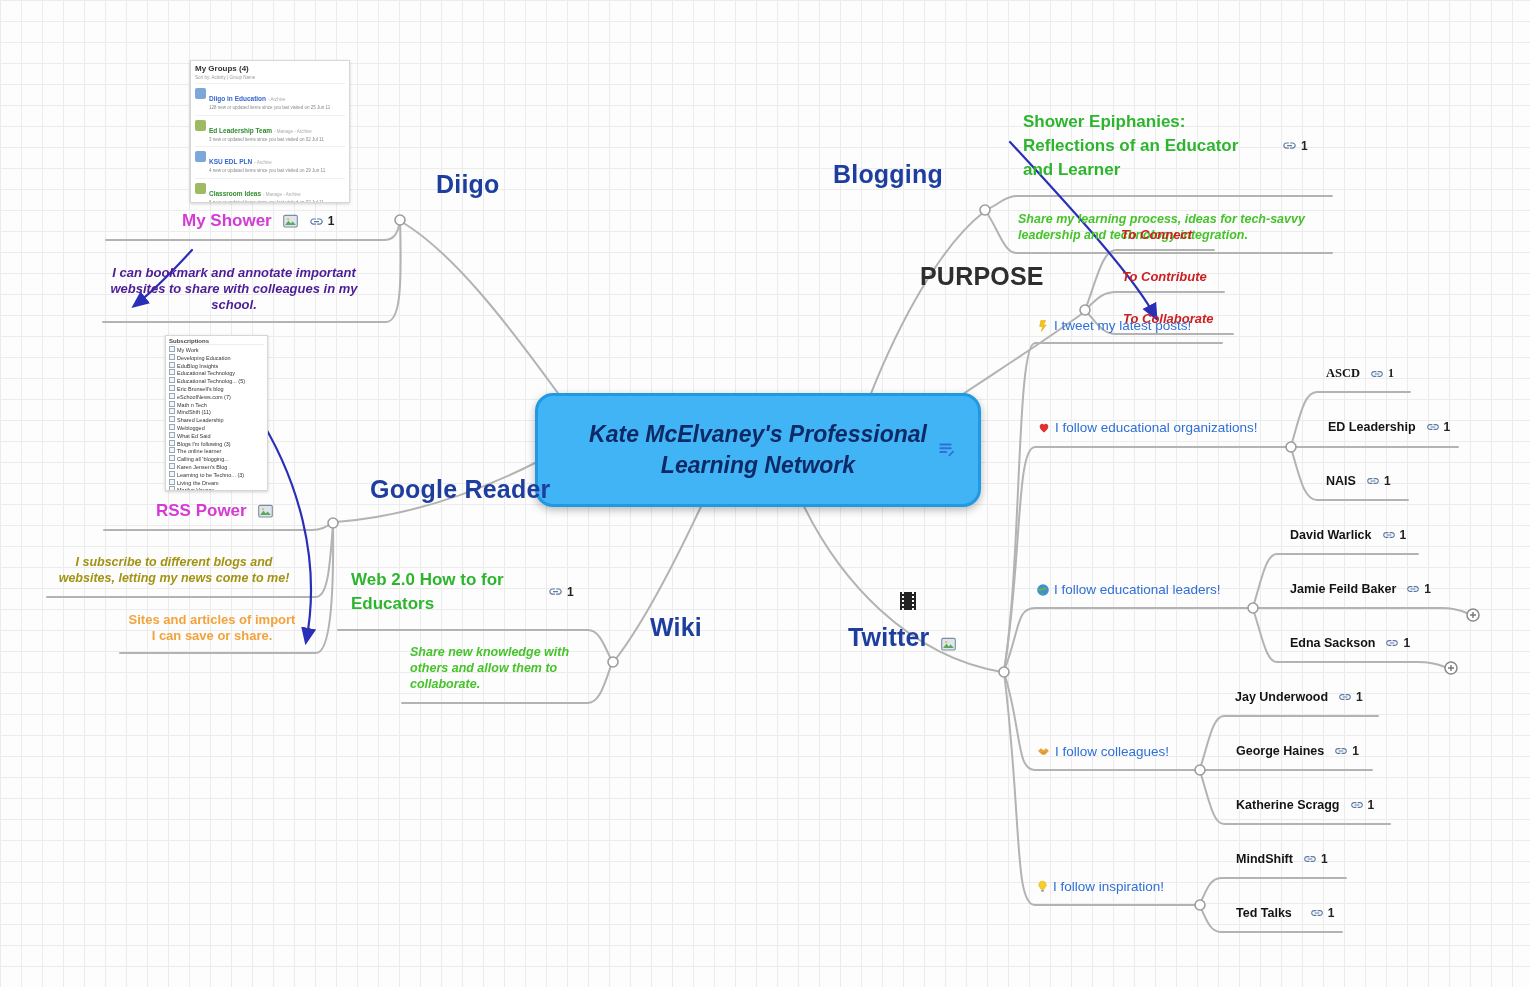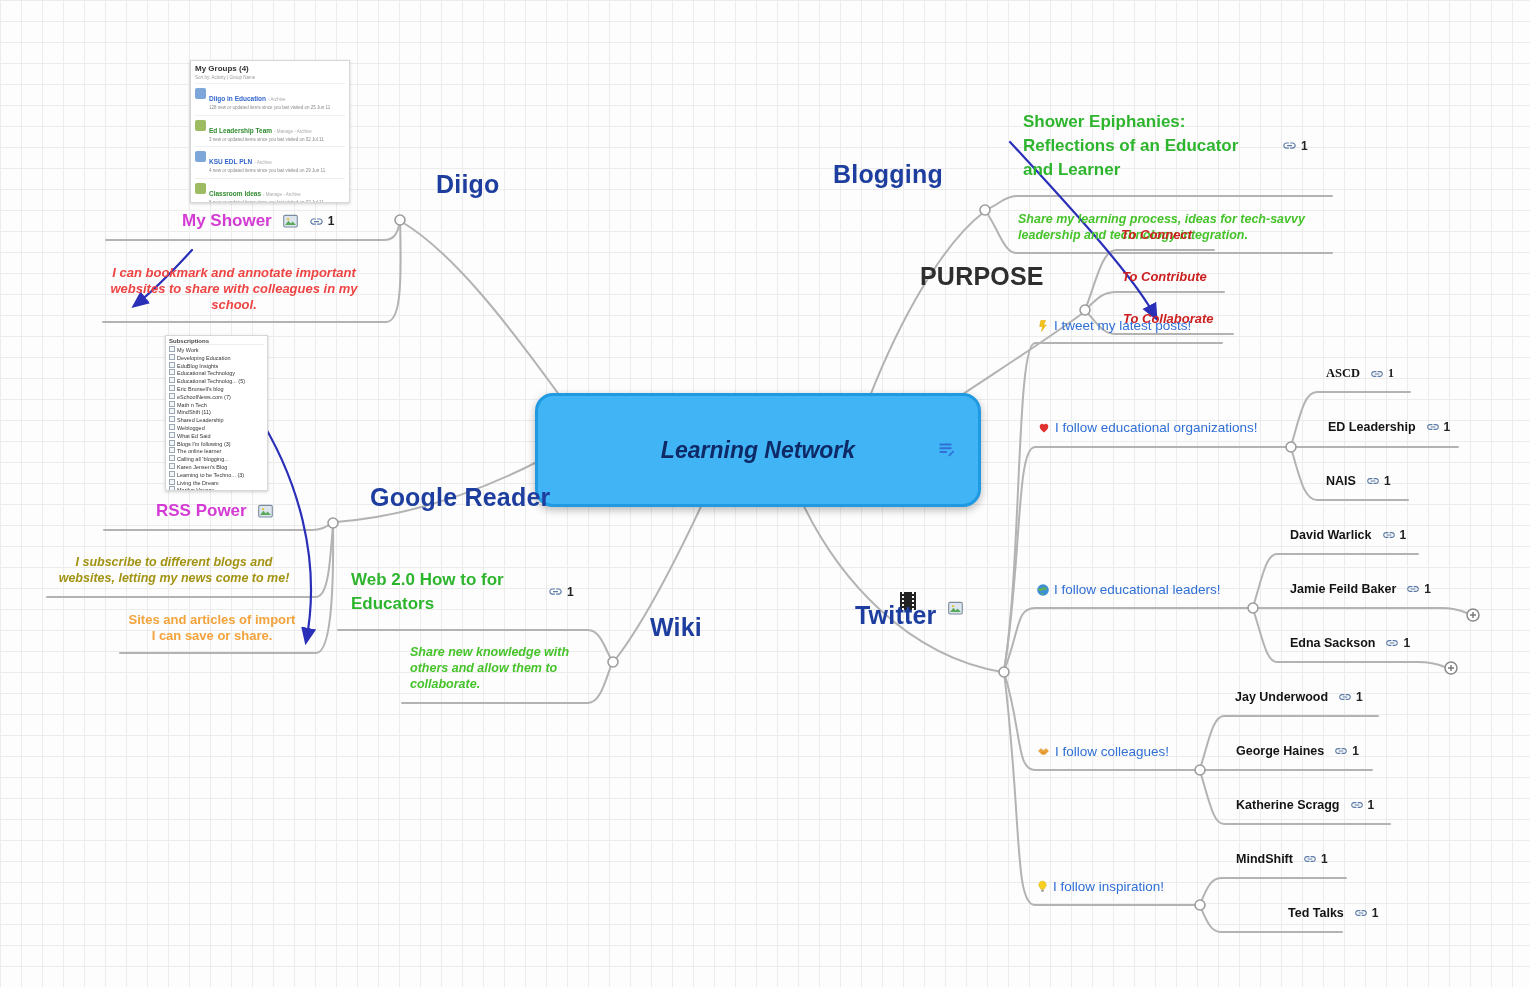--- a/index.html
+++ b/index.html
@@ -10,21 +10,21 @@
     background-image:
       linear-gradient(#ececec 1px, transparent 1px),
       linear-gradient(90deg,#ececec 1px, transparent 1px);
     background-size:21px 21px;
   }
   svg.wires{position:absolute;left:0;top:0;z-index:1;}
   .node{position:absolute;z-index:2;white-space:nowrap;}
   .topic{font-size:25px;font-weight:bold;color:#1d3e9e;letter-spacing:.2px;}
   .topic.dark{color:#2e2e2e;}
   .sub-magenta{font-size:17px;font-weight:bold;color:#d43bd4;}
-  .note-magenta{font-size:13px;font-weight:bold;font-style:italic;color:#ef4444;white-space:normal;text-align:center;line-height:16px;}
+  .note-magenta{font-size:13px;font-weight:bold;font-style:italic;color:#4c1d95;white-space:normal;text-align:center;line-height:16px;}
   .post-green{font-size:17px;font-weight:bold;color:#2eb52e;white-space:normal;line-height:24px;}
   .note-green{font-size:12.5px;font-weight:bold;font-style:italic;color:#46c32a;white-space:normal;line-height:16px;}
   .purpose-item{font-size:13px;font-weight:bold;font-style:italic;color:#cc1f1f;}
   .tw-group{font-size:13.5px;font-weight:normal;color:#2f6fd6;display:flex;align-items:center;gap:4px;}
   .leaf{font-size:12.5px;font-weight:bold;color:#141414;display:flex;align-items:center;}
   .note-olive{font-size:12.5px;font-weight:bold;font-style:italic;color:#a39312;white-space:normal;text-align:center;line-height:16px;}
   .note-orange{font-size:13px;font-weight:bold;color:#f2a33c;white-space:normal;text-align:center;line-height:16px;}
   .badge{display:inline-flex;align-items:center;gap:4px;margin-left:10px;font-size:12px;font-weight:bold;color:#222;vertical-align:middle;}
   .badge svg{display:block;}
   .center-node{
@@ -121,20 +121,21 @@
     </g>
   </g>
   <g stroke="#2a2fb8" stroke-width="2.2" fill="none" stroke-linecap="round">
     <path d="M 1010,142 C 1084,222 1136,280 1156,318" marker-end="url(#arrB)"></path>
     <path d="M 256,412 C 298,478 322,560 306,642" marker-end="url(#arrB)"></path>
     <path d="M 192,250 C 172,272 152,292 134,306" marker-end="url(#arrB)"></path>
   </g>
 </svg>
 
 <div class="node center-node">
+  <div class="t">Kate McElvaney's Professional</div>
   <div class="t">Learning Network</div>
   <span class="center-icon">
     <svg width="18" height="18" viewBox="0 0 24 24">
         <path d="M3 6h14M3 11h14M3 16h8" stroke="#2f6fd6" stroke-width="2.4" fill="none" stroke-linecap="round"></path>
         <path d="M14 20l6-6 1.6 1.6-6 6H14z" fill="#2f6fd6"></path>
       </svg>
   </span>
 </div>
 
 <div class="node topic" style="left:436px;top:170px;">Diigo</div>
@@ -195,21 +196,21 @@
 <div class="node topic dark" style="left:920px;top:262px;">PURPOSE</div>
 <div class="node purpose-item" style="left:1121px;top:227px;">To Connect</div>
 <div class="node purpose-item" style="left:1122px;top:269px;">To Contribute</div>
 <div class="node purpose-item" style="left:1123px;top:311px;">To Collaborate</div>
 
 <div class="node" style="left:895px;top:589px;">
   <svg width="26" height="24" viewBox="0 0 24 24">
       <path fill="#222" d="M18 3v2h-2V3H8v2H6V3H4v18h2v-2h2v2h8v-2h2v2h2V3h-2zM8 17H6v-2h2v2zm0-4H6v-2h2v2zm0-4H6V7h2v2zm10 8h-2v-2h2v2zm0-4h-2v-2h2v2zm0-4h-2V7h2v2z"></path>
     </svg>
 </div>
-<div class="node topic" style="left:848px;top:601px;display:flex;align-items:flex-start;margin-left:7px;">
+<div class="node topic" style="left:848px;top:623px;display:flex;align-items:flex-end;">
   <span>Twitter</span>
   <span class="badge">
     <svg width="17" height="15" viewBox="0 0 24 22">
         <rect x="2" y="2" width="20" height="17" rx="2" fill="#dde6ef" stroke="#7d8da1" stroke-width="1.6"></rect>
         <path d="M4 16l5-6 3.5 4 2.5-3 5 5z" fill="#5aa85a"></path>
         <circle cx="8.5" cy="7.5" r="1.8" fill="#e8c13d"></circle>
       </svg>
   </span>
 </div>
 
@@ -334,31 +335,31 @@
 </div>
 <div class="node leaf" style="left:1236px;top:852px;">
   <span>MindShift</span>
   <span class="badge">
       <svg width="14" height="14" viewBox="0 0 24 24">
         <path fill="#5b7aa5" d="M3.9 12c0-1.7 1.4-3.1 3.1-3.1h4V7H7c-2.8 0-5 2.2-5 5s2.2 5 5 5h4v-1.9H7c-1.7 0-3.1-1.4-3.1-3.1zm4.1 1h8v-2H8v2zm9-6h-4v1.9h4c1.7 0 3.1 1.4 3.1 3.1s-1.4 3.1-3.1 3.1h-4V17h4c2.8 0 5-2.2 5-5s-2.2-5-5-5z"></path>
       </svg>
       <span>1</span>
     </span>
 </div>
-<div class="node leaf" style="left:1288px;top:906px;">
+<div class="node leaf" style="left:1236px;top:906px;gap:8px;">
   <span>Ted Talks</span>
   <span class="badge">
       <svg width="14" height="14" viewBox="0 0 24 24">
         <path fill="#5b7aa5" d="M3.9 12c0-1.7 1.4-3.1 3.1-3.1h4V7H7c-2.8 0-5 2.2-5 5s2.2 5 5 5h4v-1.9H7c-1.7 0-3.1-1.4-3.1-3.1zm4.1 1h8v-2H8v2zm9-6h-4v1.9h4c1.7 0 3.1 1.4 3.1 3.1s-1.4 3.1-3.1 3.1h-4V17h4c2.8 0 5-2.2 5-5s-2.2-5-5-5z"></path>
       </svg>
       <span>1</span>
     </span>
 </div>
 
-<div class="node topic" style="left:370px;top:475px;margin-top:8px;">Google Reader</div>
+<div class="node topic" style="left:370px;top:475px;">Google Reader</div>
 
 <div class="node sub-magenta" style="left:156px;top:501px;display:flex;align-items:center;">
   <span>RSS Power</span>
   <span class="badge">
     <svg width="17" height="15" viewBox="0 0 24 22">
         <rect x="2" y="2" width="20" height="17" rx="2" fill="#dde6ef" stroke="#7d8da1" stroke-width="1.6"></rect>
         <path d="M4 16l5-6 3.5 4 2.5-3 5 5z" fill="#5aa85a"></path>
         <circle cx="8.5" cy="7.5" r="1.8" fill="#e8c13d"></circle>
       </svg>
   </span>

